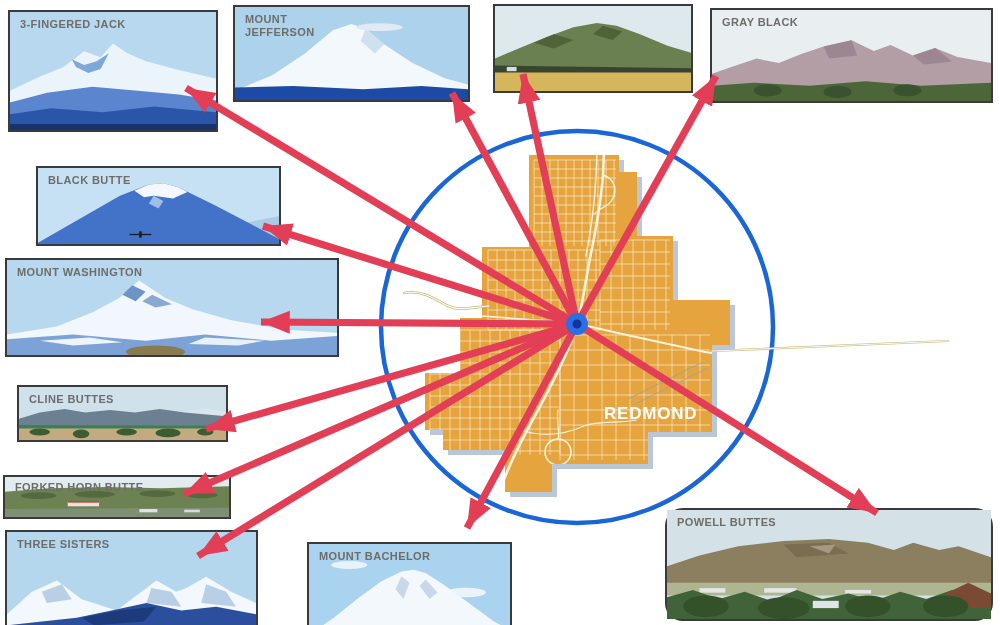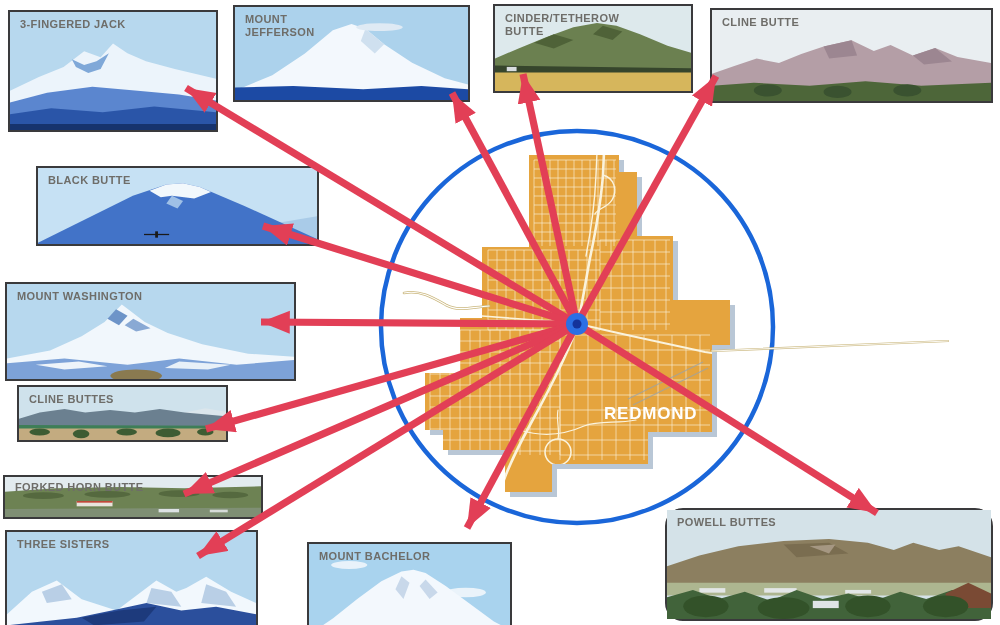--- a/index.html
+++ b/index.html
@@ -173,48 +173,47 @@
       <div class="photo" style="left: 493px; top: 4px; width: 200px; height: 89px;">
         <svg viewBox="0 0 100 60" preserveAspectRatio="none">
           <rect x="0" y="0" width="100" height="60" fill="#dde9ec"></rect>
           <polygon points="0,37 12,30 26,22 40,15 52,12 62,14 74,20 88,28 100,33 100,60 0,60" fill="#6b8050"></polygon>
           <polygon points="20,26 30,20 40,24 30,30" fill="#4f6238"></polygon>
           <polygon points="50,20 55,14 65,18 60,24" fill="#4f6238"></polygon>
           <polygon points="0,42 100,44 100,48 0,48" fill="#36452c"></polygon>
           <polygon points="0,47 100,47 100,60 0,60" fill="#d6b65c"></polygon>
           <rect x="6" y="43" width="5" height="3" fill="#d8dde0"></rect>
         </svg>
-        <div class="plabel"><span>CINDER/TETHEROW</span><br><span>BUTTE</span></div>
       </div>
       <div class="photo" style="left: 710px; top: 8px; width: 283px; height: 95px;">
         <svg viewBox="0 0 100 60" preserveAspectRatio="none">
           <rect x="0" y="0" width="100" height="60" fill="#e9eef1"></rect>
           <polygon points="0,42 8,37 16,32 24,35 32,29 40,24 50,20 58,27 64,23 72,30 80,25 88,31 100,35 100,52 0,52" fill="#b49ea6"></polygon>
           <polygon points="40,24 50,20 52,30 42,32" fill="#9c8691"></polygon>
           <polygon points="72,30 80,25 86,34 76,36" fill="#9c8691"></polygon>
           <polygon points="0,50 15,48 35,50 55,47 75,50 100,48 100,60 0,60" fill="#4d6639"></polygon>
           <ellipse cx="20" cy="53" rx="5" ry="4" fill="#3a5230"></ellipse>
           <ellipse cx="45" cy="54" rx="5" ry="4" fill="#3a5230"></ellipse>
           <ellipse cx="70" cy="53" rx="5" ry="4" fill="#3a5230"></ellipse>
         </svg>
-        <div class="plabel"><span>CLINE BUTTE</span></div>
-      </div>
-      <div class="photo" style="left: 36px; top: 166px; width: 283px; height: 80px;">
+        <div class="plabel"><span>GRAY BLACK</span></div>
+      </div>
+      <div class="photo" style="left: 36px; top: 166px; width: 245px; height: 80px;">
         <svg viewBox="0 0 100 60" preserveAspectRatio="none">
           <rect x="0" y="0" width="100" height="60" fill="#c6e1f4"></rect>
           <polygon points="84,44 100,38 100,60 84,60" fill="#a9cbe8"></polygon>
           <polygon points="0,59 34,22 46,13 52,12 58,15 74,30 100,56 100,60 0,60" fill="#4273c8"></polygon>
           <polygon points="40,18 46,13 52,12 58,15 62,19 56,24 48,22 44,23" fill="#f2f8fc"></polygon>
           <polygon points="48,22 52,26 50,32 46,28" fill="#9fc0e6"></polygon>
           <rect x="38" y="52" width="9" height="1" fill="#1a1a1a"></rect>
           <rect x="42" y="50" width="1" height="5" fill="#1a1a1a"></rect>
         </svg>
         <div class="plabel"><span>BLACK BUTTE</span></div>
       </div>
-      <div class="photo" style="left: 5px; top: 282px; width: 291px; height: 99px;">
+      <div class="photo" style="left: 5px; top: 258px; width: 334px; height: 99px;">
         <svg viewBox="0 0 100 60" preserveAspectRatio="none">
           <rect x="0" y="0" width="100" height="60" fill="#b7d8ee"></rect>
           <polygon points="0,47 15,42 26,33 34,24 40,13 43,17 48,24 56,31 68,38 84,44 100,46 100,60 0,60" fill="#f1f7fc"></polygon>
           <polygon points="38,16 42,20 39,26 35,22" fill="#6d94c8"></polygon>
           <polygon points="44,22 50,28 45,30 41,26" fill="#89a9d4"></polygon>
           <polygon points="0,50 20,47 42,51 60,47 80,51 100,48 100,60 0,60" fill="#7da2d8"></polygon>
           <polygon points="10,51 25,49 35,52 20,54" fill="#eef4fa"></polygon>
           <polygon points="55,53 60,49 78,51 70,54" fill="#e8f0f8"></polygon>
           <ellipse cx="45" cy="58" rx="9" ry="4" fill="#8a7a50"></ellipse>
         </svg>
@@ -228,21 +227,21 @@
           <polygon points="0,43 100,44 100,48 0,48" fill="#3e7e57"></polygon>
           <polygon points="0,47 100,47 100,60 0,60" fill="#c3ab80"></polygon>
           <ellipse cx="10" cy="51" rx="5" ry="4" fill="#3d5c33"></ellipse>
           <ellipse cx="30" cy="53" rx="4" ry="5" fill="#3d5c33"></ellipse>
           <ellipse cx="52" cy="51" rx="5" ry="4" fill="#3d5c33"></ellipse>
           <ellipse cx="72" cy="52" rx="6" ry="5" fill="#3d5c33"></ellipse>
           <ellipse cx="90" cy="51" rx="4" ry="4" fill="#3d5c33"></ellipse>
         </svg>
         <div class="plabel"><span>CLINE BUTTES</span></div>
       </div>
-      <div class="photo" style="left: 3px; top: 475px; width: 260px; height: 44px; padding-left: 36px;">
+      <div class="photo" style="left: 3px; top: 475px; width: 228px; height: 44px; padding-left: 36px;">
         <svg viewBox="0 0 100 60" preserveAspectRatio="none">
           <rect x="0" y="0" width="100" height="60" fill="#e2ebef"></rect>
           <polygon points="0,22 20,17 45,15 70,17 100,14 100,60 0,60" fill="#6d8253"></polygon>
           <ellipse cx="15" cy="28" rx="8" ry="5" fill="#55693f"></ellipse>
           <ellipse cx="40" cy="26" rx="9" ry="5" fill="#55693f"></ellipse>
           <ellipse cx="68" cy="25" rx="8" ry="5" fill="#55693f"></ellipse>
           <ellipse cx="88" cy="27" rx="7" ry="5" fill="#55693f"></ellipse>
           <rect x="28" y="36" width="14" height="8" fill="#e8e4dc"></rect>
           <rect x="28" y="36" width="14" height="2.5" fill="#c04838"></rect>
           <polygon points="0,48 100,46 100,60 0,60" fill="#7f8f74"></polygon>

